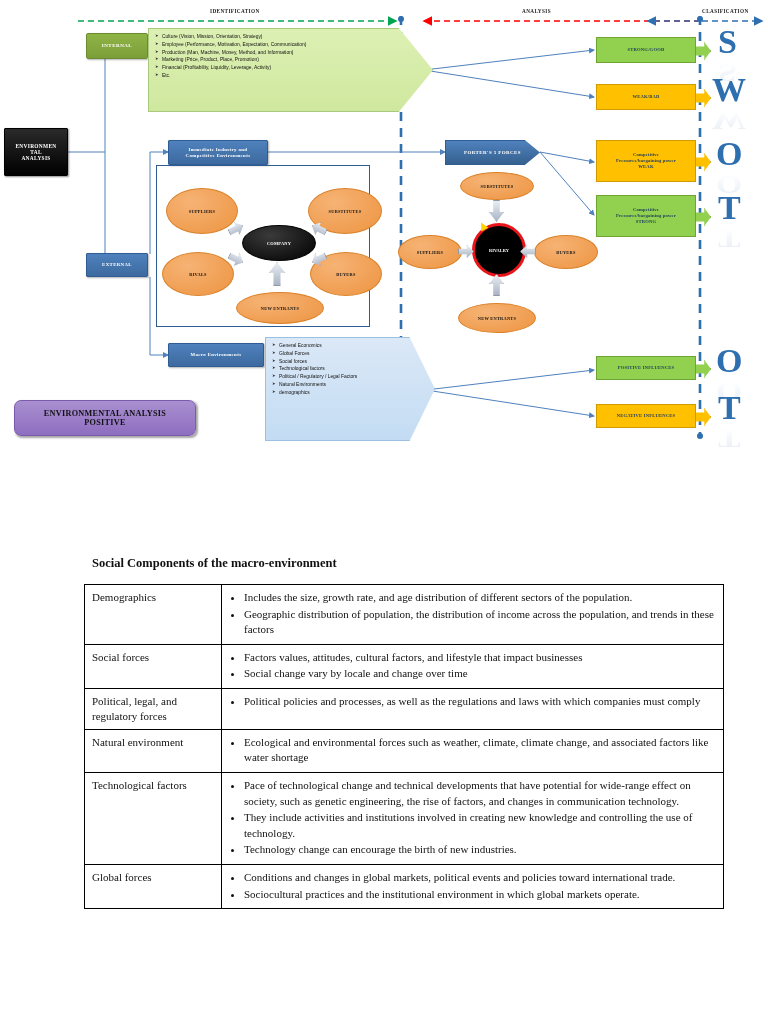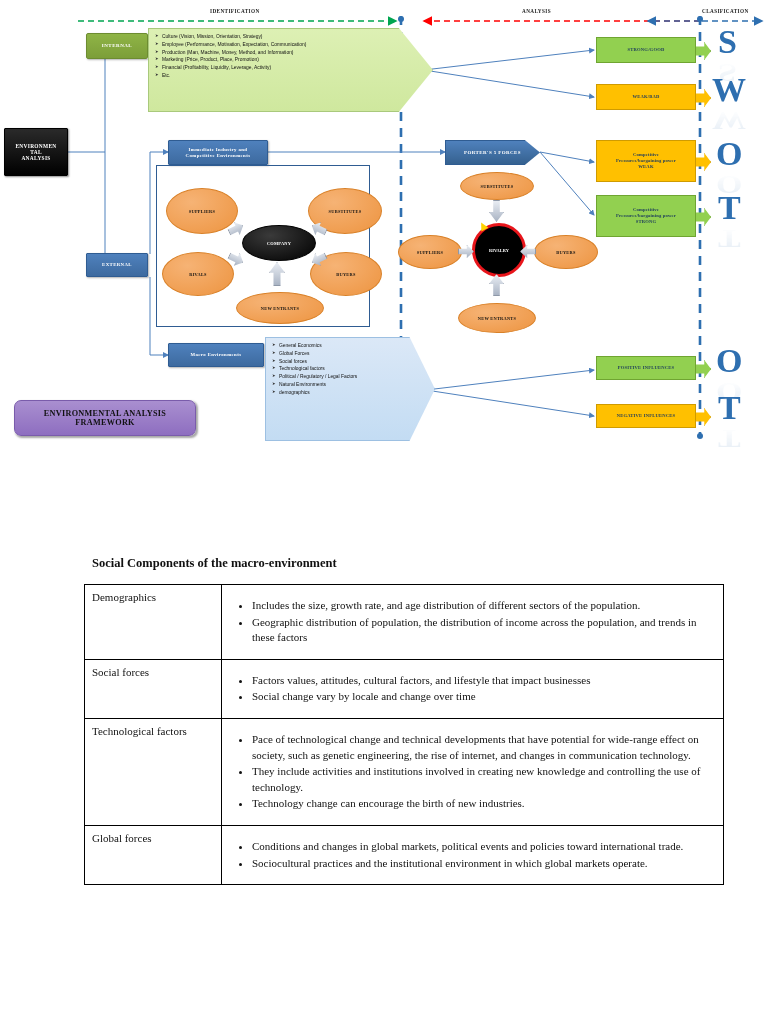--- a/index.html
+++ b/index.html
@@ -87,21 +87,21 @@
   .ga.right{clip-path:polygon(100% 50%,55% 0,55% 28%,0 28%,0 72%,55% 72%,55% 100%);}
 
   
   .doc{position:absolute;left:0;top:470px;width:768px;}
   .doc-title{position:absolute;left:92px;top:86px;font-family:"Liberation Serif",serif;
              font-weight:bold;font-size:12.5px;color:#111;}
   table.mt{position:absolute;left:84px;top:114px;width:640px;border-collapse:collapse;
            font-family:"Liberation Serif",serif;font-size:11px;color:#111;}
   table.mt td{border:1px solid #000;vertical-align:top;padding:5px 7px;}
   table.mt td.k{width:122px;line-height:1.35;}
-  table.mt ul{margin:8px;padding-left:15px;}
+  table.mt ul{margin:0;padding-left:15px;}
   table.mt li{line-height:1.42;margin:0 0 1px 0;}
 </style>
 </head>
 <body>
 
 <div class="diagram">
 
   <svg class="wires" viewBox="0 0 768 470">
     <defs>
       <marker id="ar" markerWidth="6" markerHeight="6" refX="5" refY="3" orient="auto">
@@ -219,21 +219,21 @@
       <li>Social forces</li>
       <li>Technological factors</li>
       <li class="wrap" style="width:84px;">Political / Regulatory / Legal Factors</li>
       <li>Natural Environments</li>
       <li>demographics</li>
     </ul>
   </div>
 
   <div class="box b-purple" style="left:14px;top:400px;width:182px;height:36px;">
     <span>ENVIRONMENTAL ANALYSIS</span>
-    <span>FRAMEWORK</span>
+    <span>POSITIVE</span>
   </div>
 
   <div class="res green" style="left:596px;top:37px;width:100px;height:26px;">STRONG/GOOD</div>
   <div class="tail green" style="left:696px;top:42px;"></div>
   <div class="swot" style="left:718px;top:26px;">
     <span>S</span>
     <span class="refl">S</span>
   </div>
 
   <div class="res amber" style="left:596px;top:84px;width:100px;height:26px;">WEAK/BAD</div>
@@ -296,24 +296,40 @@
     <tr>
       <td class="k">Social forces</td>
       <td>
             <ul>
         <li>Factors values, attitudes, cultural factors, and lifestyle that impact businesses</li>
         <li>Social change vary by locale and change over time</li>
       </ul>
           </td>
     </tr>
     <tr>
+      <td class="k">Political, legal, and regulatory forces</td>
+      <td>
+            <ul>
+        <li>Political policies and processes, as well as the regulations and laws with which companies must comply</li>
+      </ul>
+          </td>
+    </tr>
+    <tr>
+      <td class="k">Natural environment</td>
+      <td>
+            <ul>
+        <li>Ecological and environmental forces such as weather, climate, climate change, and associated factors like water shortage</li>
+      </ul>
+          </td>
+    </tr>
+    <tr>
       <td class="k">Technological factors</td>
       <td>
             <ul>
-        <li>Pace of technological change and technical developments that have potential for wide-range effect on society, such as genetic engineering, the rise of internet, and changes in communication technology.</li>
+        <li>Pace of technological change and technical developments that have potential for wide-range effect on society, such as genetic engineering, the rise of factors, and changes in communication technology.</li>
         <li>They include activities and institutions involved in creating new knowledge and controlling the use of technology.</li>
         <li>Technology change can encourage the birth of new industries.</li>
       </ul>
           </td>
     </tr>
     <tr>
       <td class="k">Global forces</td>
       <td>
             <ul>
         <li>Conditions and changes in global markets, political events and policies toward international trade.</li>

